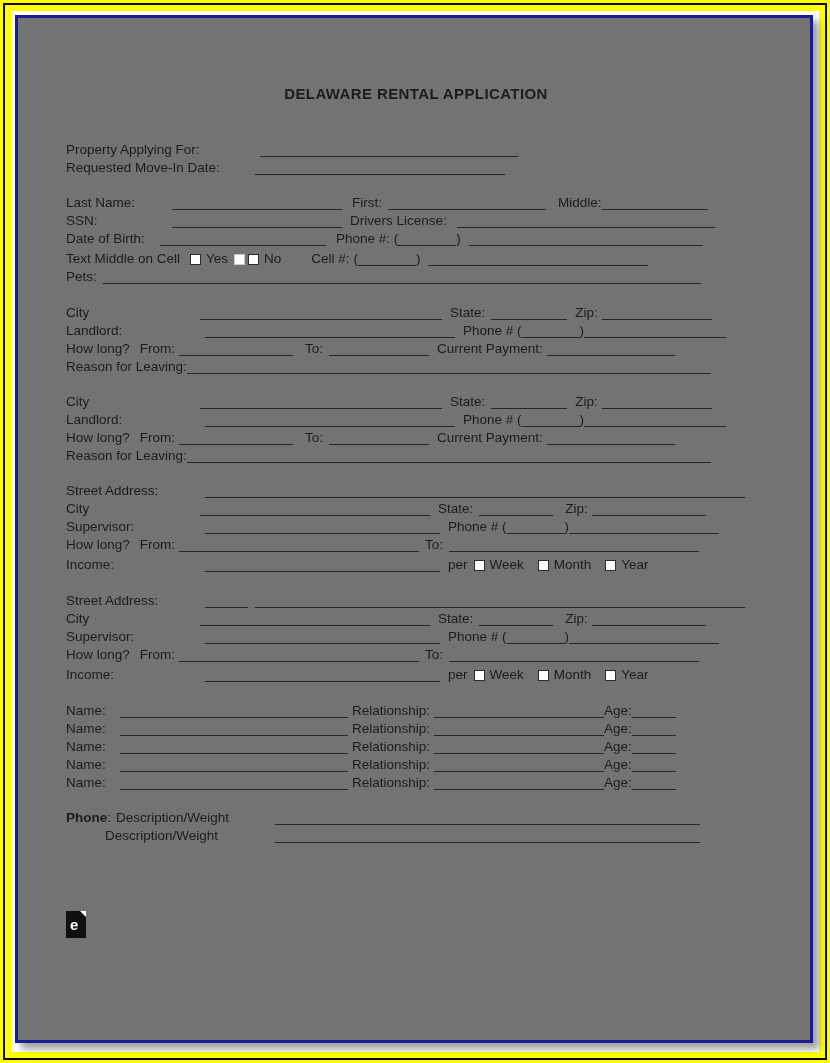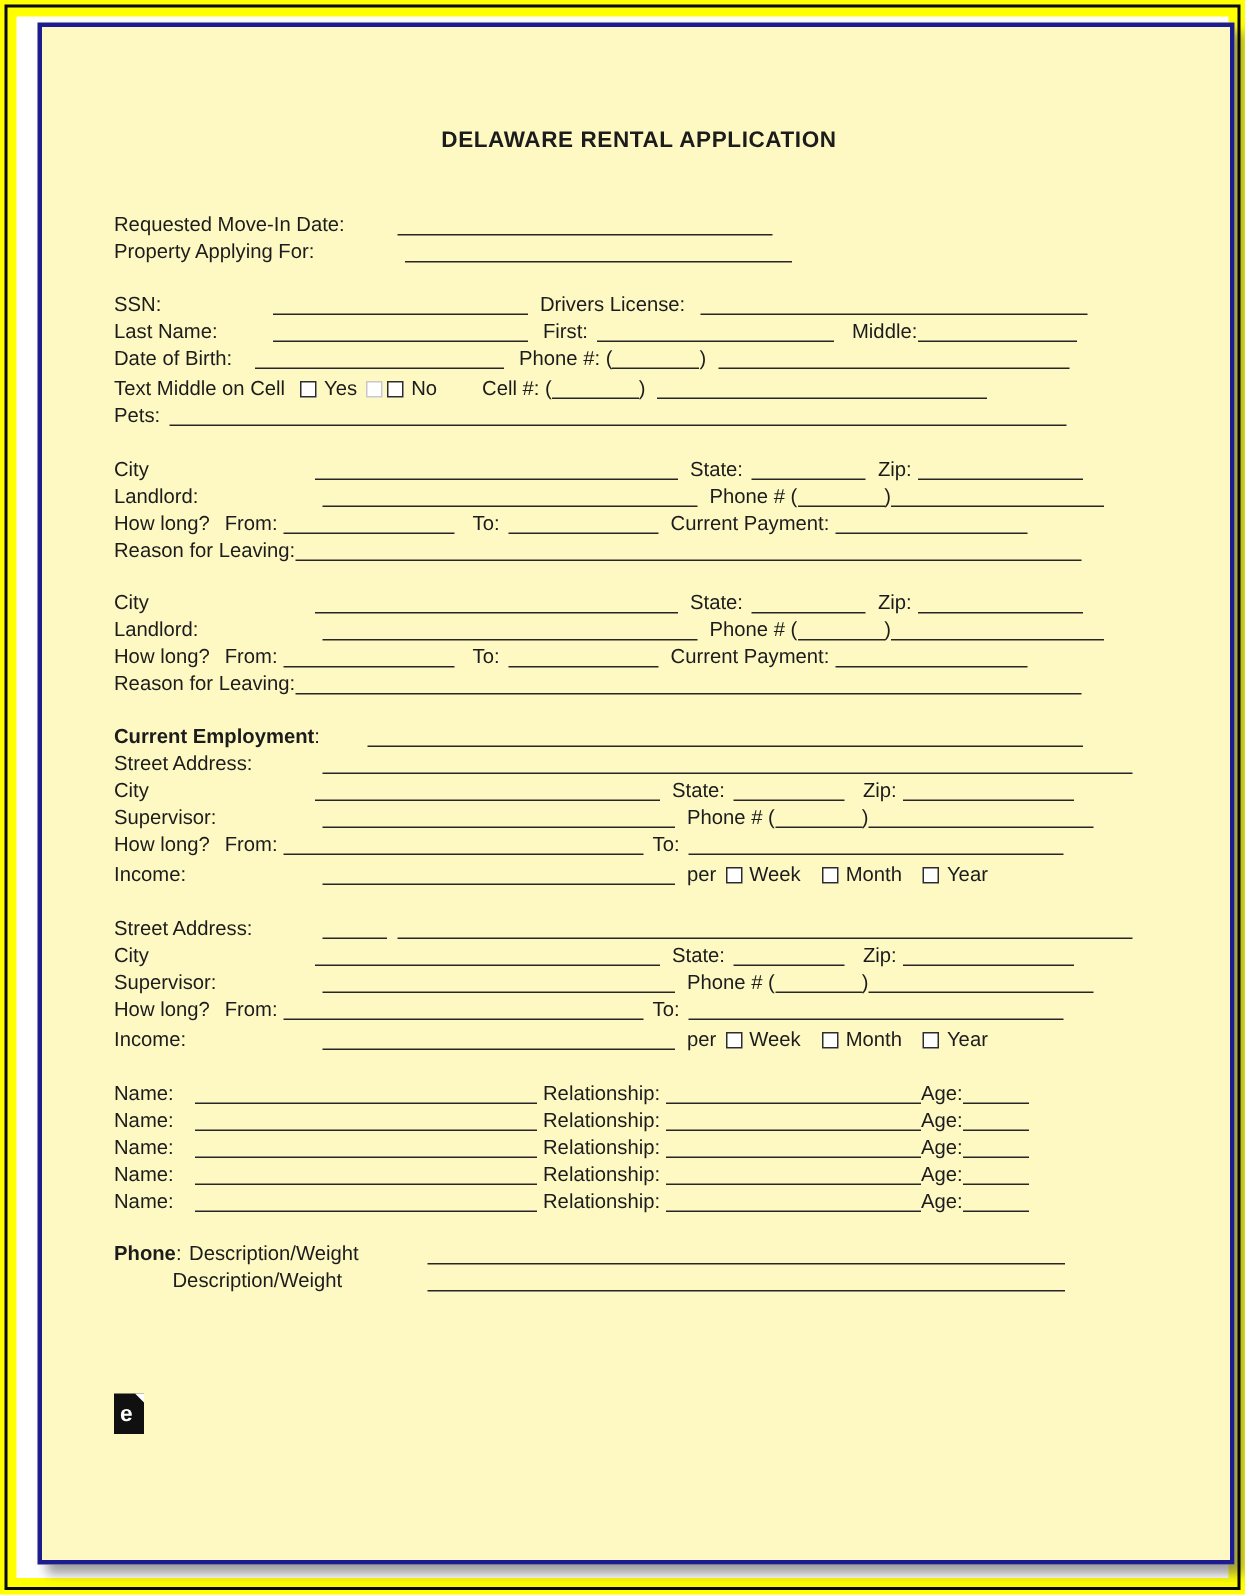--- a/index.html
+++ b/index.html
@@ -17,25 +17,24 @@
     border: 2.5px solid #090909;
     pointer-events: none; z-index: 4;
   }
   .mat {
     position: absolute; inset: 11px;
     background: #ffffff; z-index: 1;
   }
   .page {
     position: absolute; left: 15px; top: 15px;
     width: 798px; height: 1028px;
-    background: #fef9c3;
+    background: #737373;
     border: 3px solid #1c1c90;
     box-shadow: 6px 6px 7px rgba(95, 95, 95, 0.6);
     z-index: 2;
-    margin-left: 10px;
   }
   .content { position: absolute; left: 48px; top: 0; width: 700px; }
   .title {
     margin-top: 67px; height: 18px;
     text-align: center; font-weight: bold;
     font-size: 15px; letter-spacing: 0.4px;
   }
   .r {
     display: flex; align-items: flex-end;
     height: 18px; font-size: 13.5px; line-height: 17px;
@@ -76,43 +75,43 @@
 <div class="mat"></div>
 <div class="pinstripe"></div>
 
 <div class="page">
   <div class="content">
 
     <div class="title">DELAWARE RENTAL APPLICATION</div>
 
     <div style="margin-top:37px">
       <div class="r">
+        <span class="l" style="min-width:194px">Property Applying For:</span>
+        <span class="u" style="width:258px"></span>
+      </div>
+      <div class="r">
         <span class="l" style="min-width:189px">Requested Move-In Date:</span>
         <span class="u" style="width:250px"></span>
       </div>
-      <div class="r">
-        <span class="l" style="min-width:194px">Property Applying For:</span>
-        <span class="u" style="width:258px"></span>
-      </div>
     </div>
 
     <div style="margin-top:17px">
-      <div class="r">
-        <span class="l" style="min-width:106px">SSN:</span>
-        <span class="u" style="width:170px"></span>
-        <span class="l" style="margin-left:8px">Drivers License:</span>
-        <span class="u" style="width:258px;margin-left:10px"></span>
-      </div>
       <div class="r">
         <span class="l" style="min-width:106px">Last Name:</span>
         <span class="u" style="width:170px"></span>
         <span class="l" style="margin-left:10px">First:</span>
         <span class="u" style="width:158px;margin-left:6px"></span>
         <span class="l" style="margin-left:12px">Middle:</span>
         <span class="u" style="width:106px"></span>
+      </div>
+      <div class="r">
+        <span class="l" style="min-width:106px">SSN:</span>
+        <span class="u" style="width:170px"></span>
+        <span class="l" style="margin-left:8px">Drivers License:</span>
+        <span class="u" style="width:258px;margin-left:10px"></span>
       </div>
       <div class="r">
         <span class="l" style="min-width:94px">Date of Birth:</span>
         <span class="u" style="width:166px"></span>
         <span class="l" style="margin-left:10px">Phone #: (</span>
         <span class="u" style="width:58px"></span>
         <span class="l">)</span>
         <span class="u" style="width:234px;margin-left:8px"></span>
       </div>
       <div class="r" style="margin-top:2px">
@@ -191,24 +190,20 @@
         <span class="l" style="margin-left:8px">Current Payment:</span>
         <span class="u" style="width:128px;margin-left:4px"></span>
       </div>
       <div class="r">
         <span class="l">Reason for Leaving:</span>
         <span class="u" style="width:524px"></span>
       </div>
     </div>
 
     <div style="margin-top:17px">
-      <div class="r">
-        <span class="l" style="min-width:169px"><span class="b">Current Employment</span><span>:</span></span>
-        <span class="u" style="width:477px"></span>
-      </div>
       <div class="r">
         <span class="l" style="min-width:139px">Street Address:</span>
         <span class="u" style="width:540px"></span>
       </div>
       <div class="r">
         <span class="l" style="min-width:134px">City</span>
         <span class="u" style="width:230px"></span>
         <span class="l" style="margin-left:8px">State:</span>
         <span class="u" style="width:74px;margin-left:6px"></span>
         <span class="l" style="margin-left:12px">Zip:</span>

